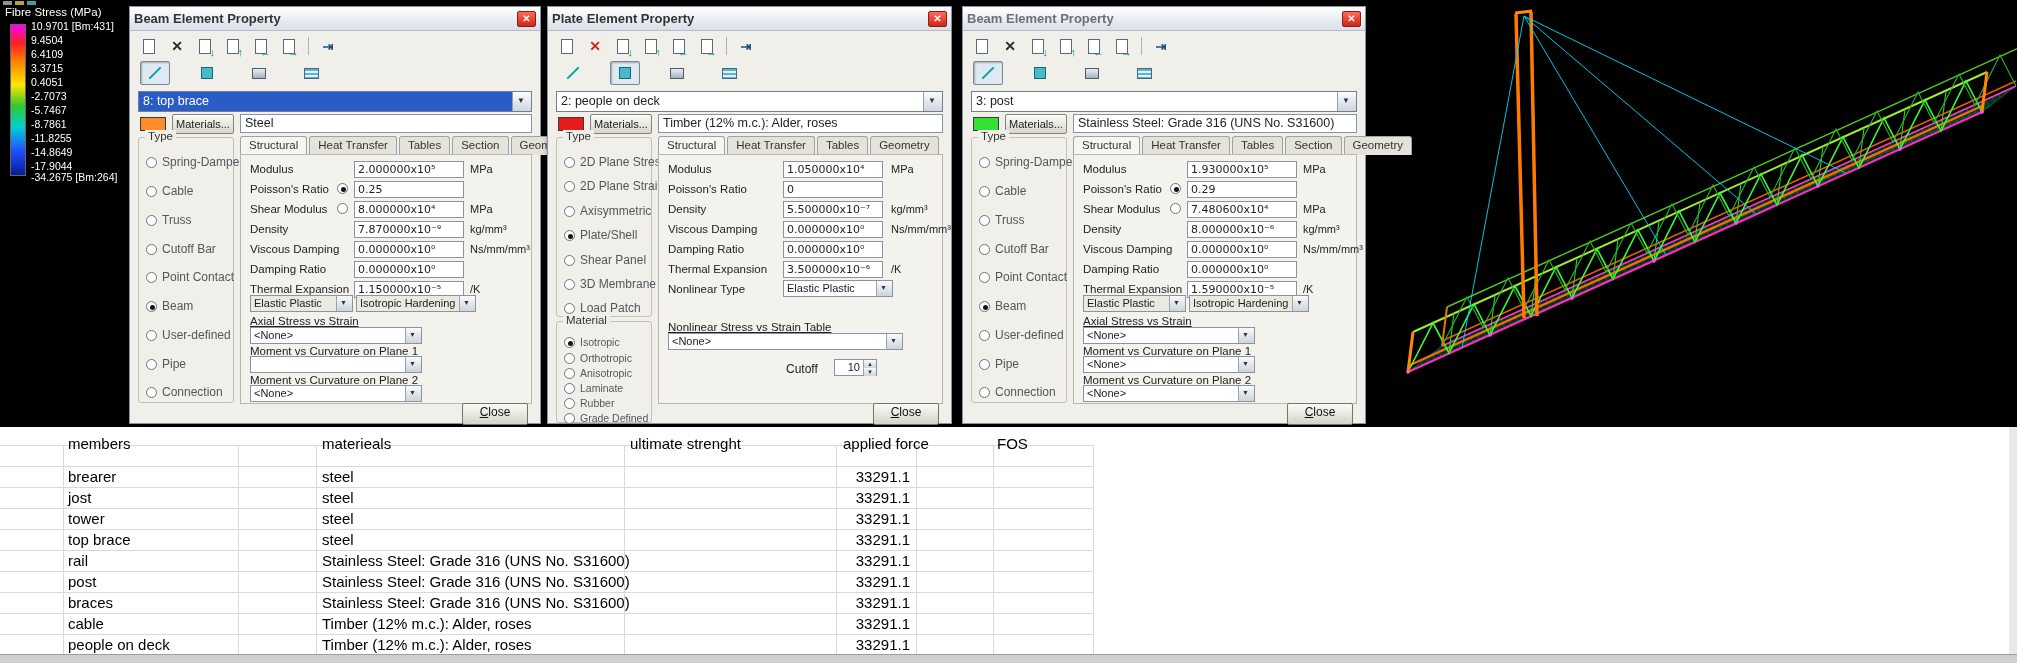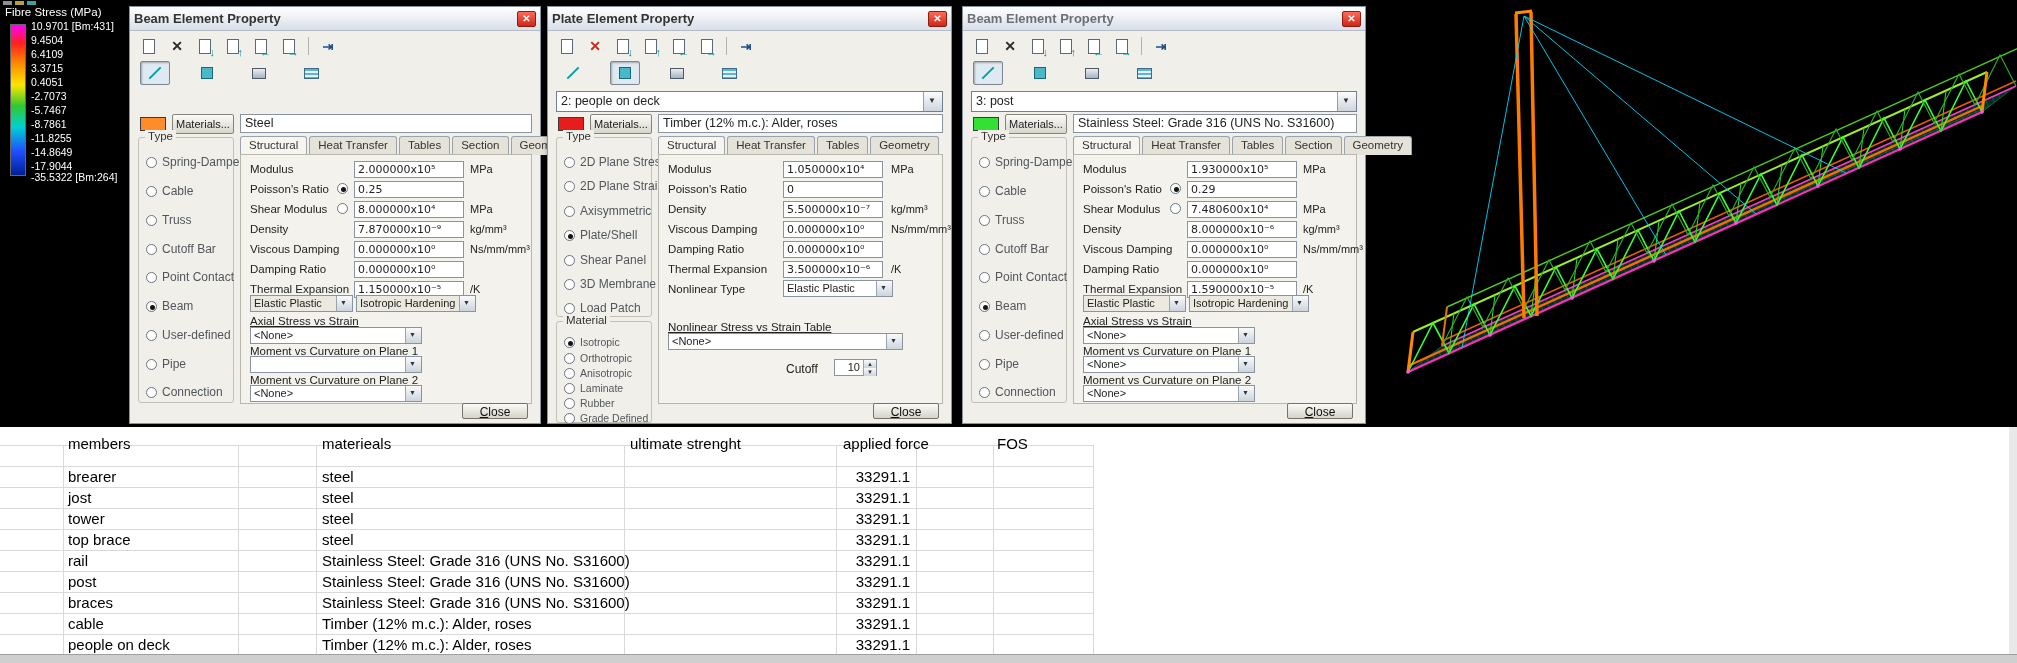--- a/index.html
+++ b/index.html
@@ -77,21 +77,21 @@
   .funit { position:absolute; left:230px; top:3px; font-size:11px; color:#222; white-space:nowrap; }
   .funit.pu { left:233px; }
 
   .dd { position:absolute; height:17px; background:#fff; border:1px solid #8a94a0; display:flex; }
   .dd.gray { background:#eceae0; }
   .dd-text { flex:1; font-size:11px; line-height:15px; padding:0 3px; white-space:nowrap; overflow:hidden; color:#222; }
   .dd-btn { width:16px; border-left:1px solid #9aa4b0; background:linear-gradient(#fafafa,#ccd4dc); position:relative; }
   .dd-btn::after { content:"▼"; position:absolute; left:3px; top:3px; font-size:7px; color:#2c3540; }
 
   .seclbl { position:absolute; left:120px; font-size:11.5px; text-decoration:underline; color:#222; white-space:nowrap; }
-  .close-btn { position:absolute; top:396px; right:12px; width:66px; height:16px; background:linear-gradient(#fbfbf7,#d6d4c8);
+  .close-btn { position:absolute; top:396px; right:12px; width:66px; height:22px; background:linear-gradient(#fbfbf7,#d6d4c8);
     border:1px solid #74746a; border-radius:2px; font-size:12px; text-align:center; line-height:17px; color:#111; }
   .close-btn::first-letter { text-decoration:underline; }
 
   .spin { position:absolute; display:flex; height:17px; border:1px solid #8a94a0; background:#fff; }
   .spin-val { width:28px; font-size:11px; line-height:15px; text-align:right; padding-right:3px; }
   .spin-btns { width:13px; border-left:1px solid #9aa4b0; display:flex; flex-direction:column; }
   .spin-up,.spin-dn { flex:1; background:linear-gradient(#fafafa,#ccd4dc); font-size:6px; text-align:center; line-height:8px; color:#2c3540; }
 
   
   .sheet { position:absolute; left:0; top:427px; width:2017px; height:236px; background:#fff; font-size:15px; color:#000; }
@@ -120,21 +120,21 @@
     <div class="legend-val" style="top:34px">9.4504</div>
     <div class="legend-val" style="top:48px">6.4109</div>
     <div class="legend-val" style="top:62px">3.3715</div>
     <div class="legend-val" style="top:76px">0.4051</div>
     <div class="legend-val" style="top:90px">-2.7073</div>
     <div class="legend-val" style="top:104px">-5.7467</div>
     <div class="legend-val" style="top:118px">-8.7861</div>
     <div class="legend-val" style="top:132px">-11.8255</div>
     <div class="legend-val" style="top:146px">-14.8649</div>
     <div class="legend-val" style="top:160px">-17.9044</div>
-    <div class="legend-val" style="top:171px">-35.5322 [Bm:264]</div>
+    <div class="legend-val" style="top:171px">-34.2675 [Bm:264]</div>
   </div>
 
   <svg viewBox="0 0 651 427" style="position:absolute;left:1366px;top:0;width:651px;height:427px">
     <defs>
       <pattern id="mesh" width="7" height="7" patternUnits="userSpaceOnUse" patternTransform="rotate(-24)">
         <rect width="7" height="7" fill="#03301e"></rect>
         <path d="M0 0H7M0 0V7" stroke="#0e8f62" stroke-width="0.8"></path>
       </pattern>
     </defs>
     <g>
@@ -216,20 +216,24 @@
       <span class="tgl">
           <span class="ic-plate"></span>
         </span>
       <span class="tgl">
           <span class="ic-brick"></span>
         </span>
       <span class="tgl">
           <span class="ic-layers"></span>
         </span>
     </div>
+    <div class="combo">
+      <div class="combo-text sel">8: top brace</div>
+      <div class="combo-btn"></div>
+    </div>
     <div class="swatch sw1"></div>
     <div class="materials-btn">Materials...</div>
     <div class="grp" style="left:8px;top:130px;width:96px;height:266px">
       <span class="grp-lbl">Type</span>
     </div>
     <div class="rrow" style="top:148px">
         <span class="rad"></span>
         <span>Spring-Damper</span>
       </div>
     <div class="rrow" style="top:177px">

